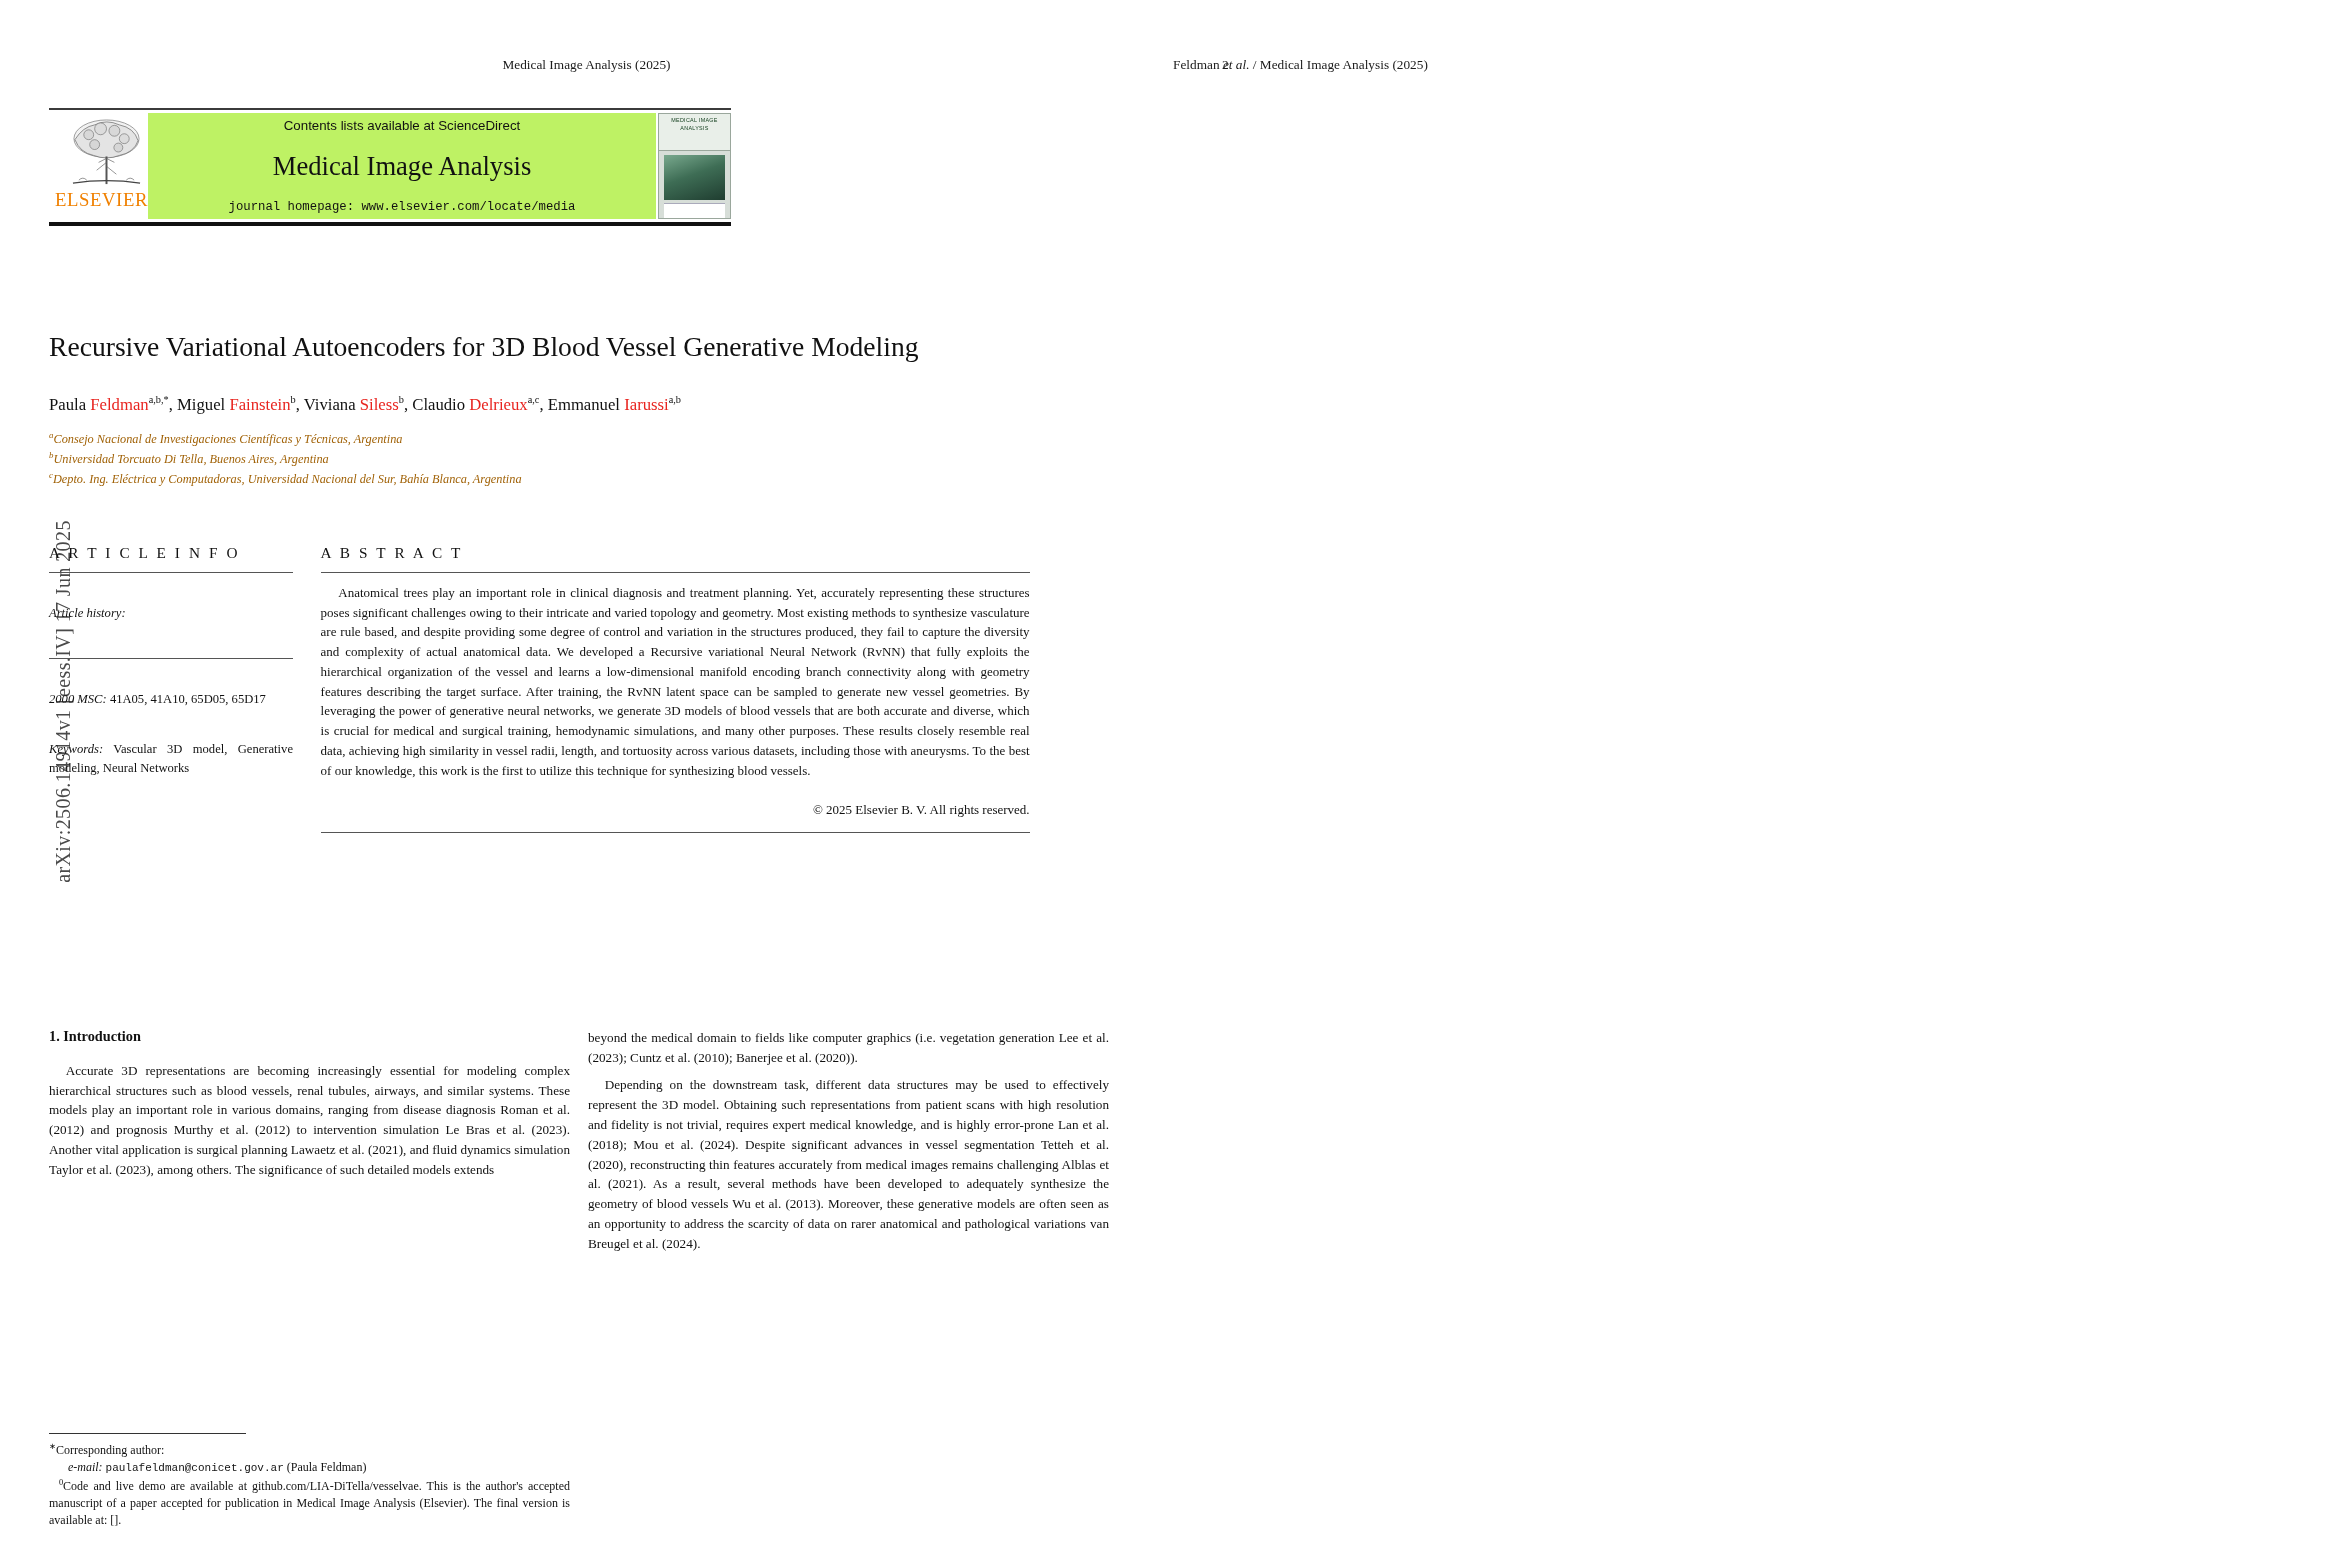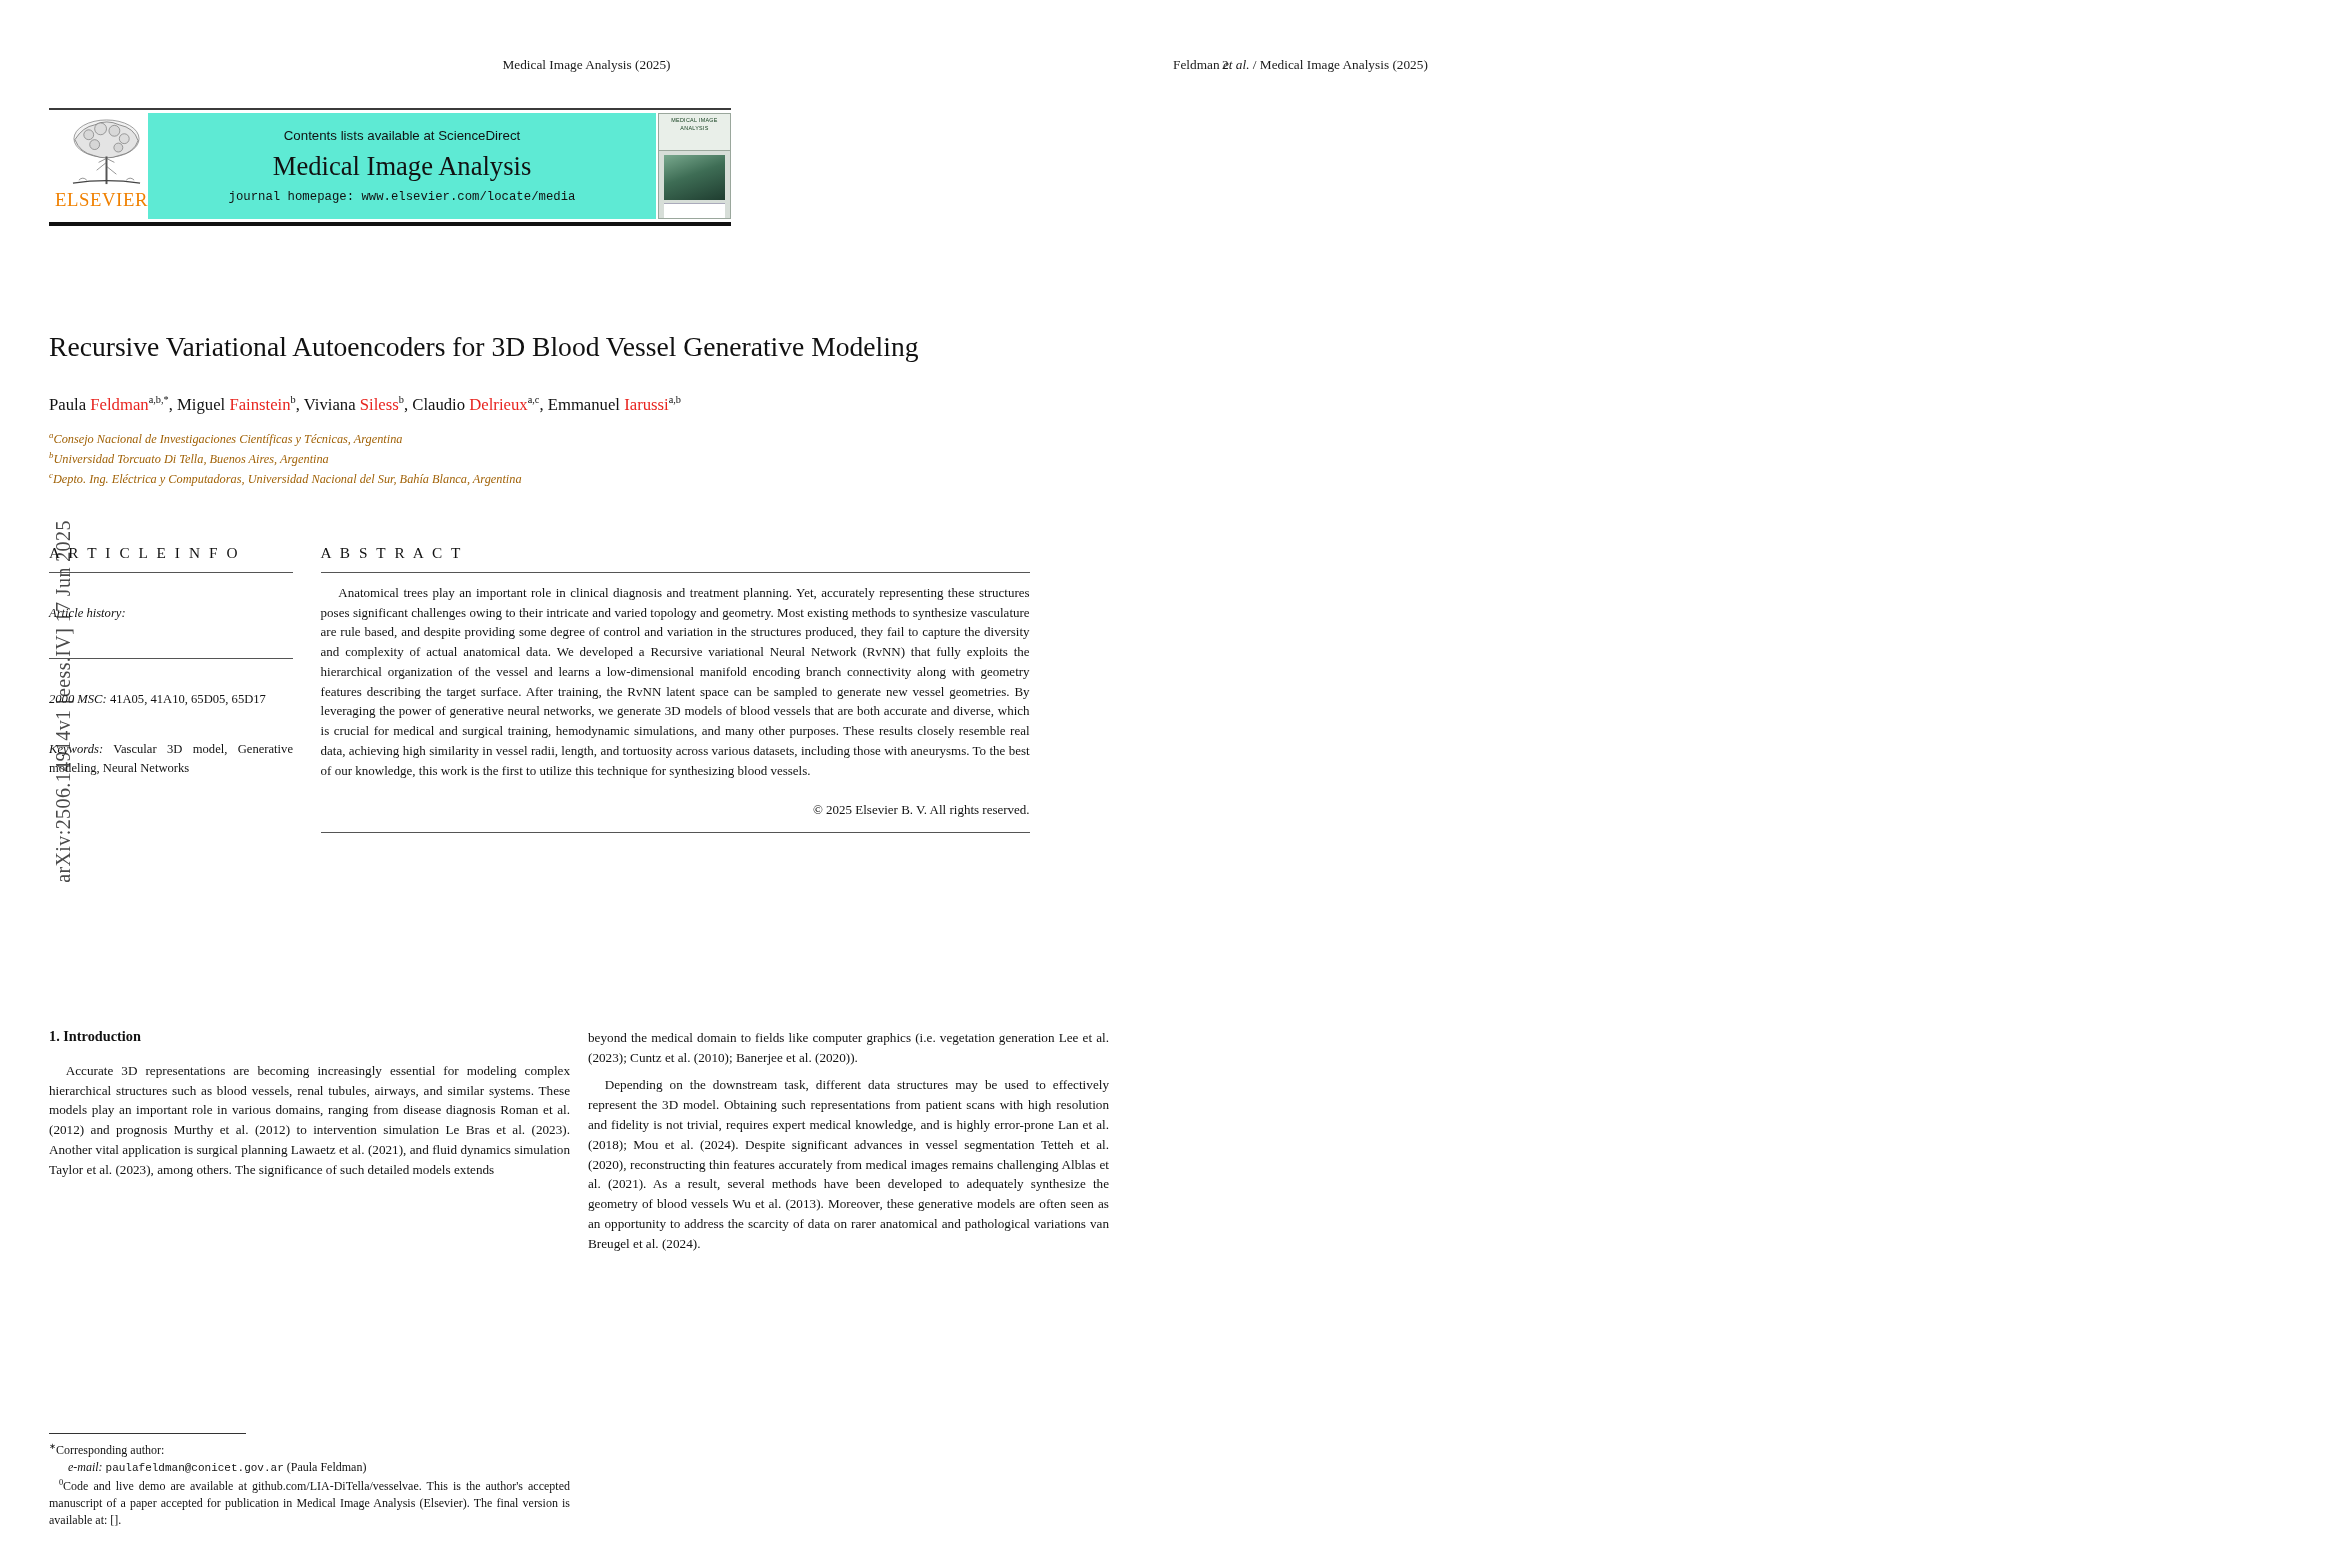--- a/index.html
+++ b/index.html
@@ -108,26 +108,26 @@
     font-family: "Liberation Serif", serif;
     font-size: 18.7px;
     letter-spacing: 0.6px;
     color: #f08000;
     font-weight: 400;
     line-height: 1;
     margin-top: 1px;
   }
   .mast-center {
     flex: 1 1 auto;
-    background: #5eead4;
+    background: #bef264;
     display: flex;
     flex-direction: column;
     align-items: center;
     justify-content: center;
-    gap: 10px;
+    gap: 20px;
   }
   .mast-contents {
     font-family: "Liberation Sans", sans-serif;
     font-size: 13.3px;
     color: #111;
   }
   .mast-title {
     font-family: "Liberation Serif", serif;
     font-size: 26.6px;
     color: #111;

